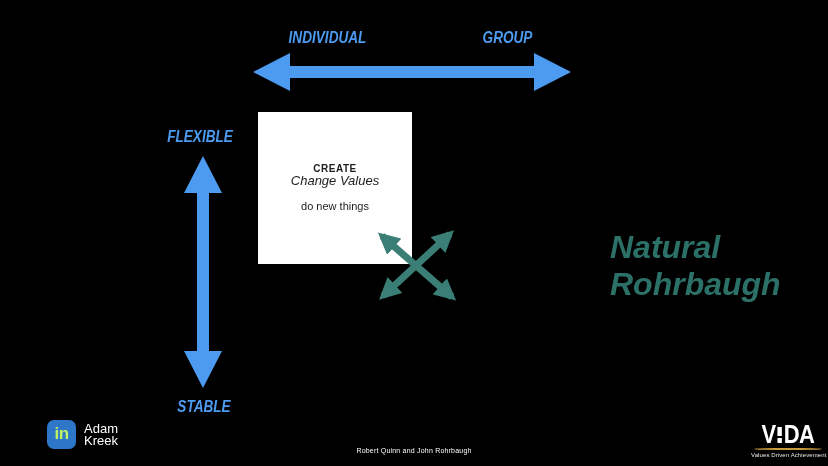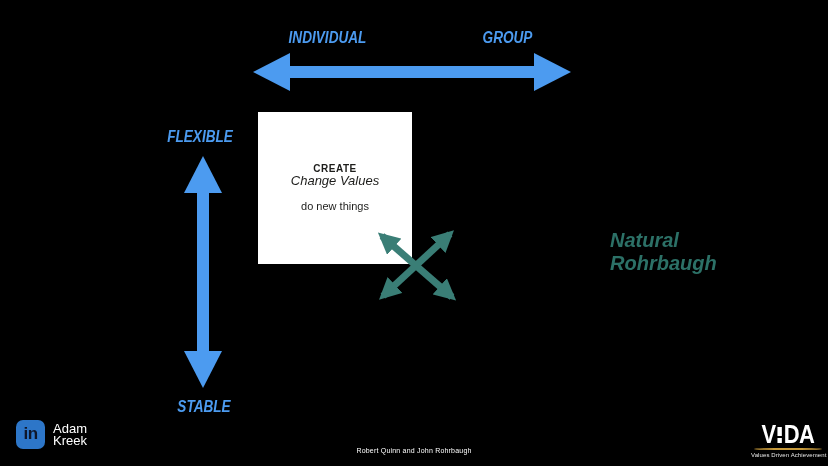--- a/index.html
+++ b/index.html
@@ -35,35 +35,35 @@
   .quad .tag{font-size:11px;margin-top:14px;line-height:1;}
   .q-create{background:#FFFFFF;color:#1D1D1B;}
   .q-collaborate{background:#D8422C;color:#FFFFFF;}
   .q-compete{background:#E9B93E;color:#FFFFFF;}
   .q-control{background:#A9A9A9;color:#FFFFFF;}
   
   #conflict-arrows{position:absolute;left:355px;top:213px;}
   
   #natural-conflict{
     position:absolute;left:610px;top:229px;color:#2C7167;
-    font-size:20px;font-style:italic;font-weight:600;line-height:1.17;
+    font-size:32px;font-style:italic;font-weight:600;line-height:1.17;
     white-space:nowrap;
   }
   
   #attribution{
     position:absolute;left:299px;top:447px;width:230px;text-align:center;
     color:#FFFFFF;font-size:7px;letter-spacing:.2px;
   }
   
   #li-badge{position:absolute;left:16px;top:420px;display:flex;align-items:flex-start;}
   #li-icon{
     width:29px;height:29px;background:#2D76C8;border-radius:7px;
     display:flex;align-items:center;justify-content:center;
-    color:#0f172a;font-weight:bold;font-size:17px;letter-spacing:-.5px;
-    padding-bottom:1px;box-sizing:border-box;
+    color:#bef264;font-weight:bold;font-size:17px;letter-spacing:-.5px;
+    padding-bottom:1px;box-sizing:border-box;margin-left:31px;
   }
   #li-name{margin-left:8px;color:#fff;font-size:13px;line-height:11.5px;padding-top:3px;}
   #li-name div{margin:0;}
   
   #vida{position:absolute;left:751px;top:424px;width:74px;text-align:center;}
   #vida-logo{
     display:flex;justify-content:center;align-items:flex-end;
     color:#fff;font-weight:bold;font-size:25px;line-height:20px;
     transform:scaleX(.88);transform-origin:center;letter-spacing:-.5px;
   }

